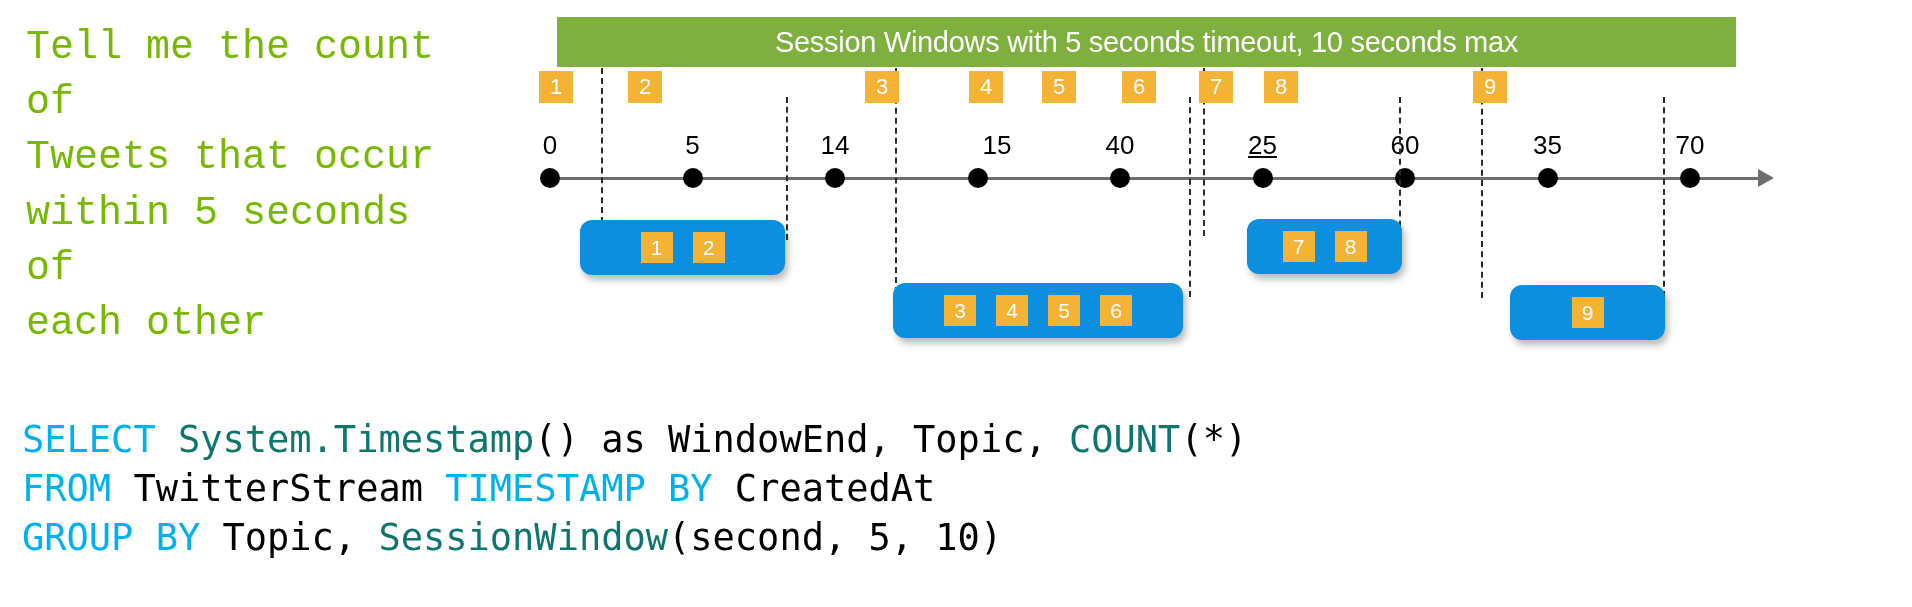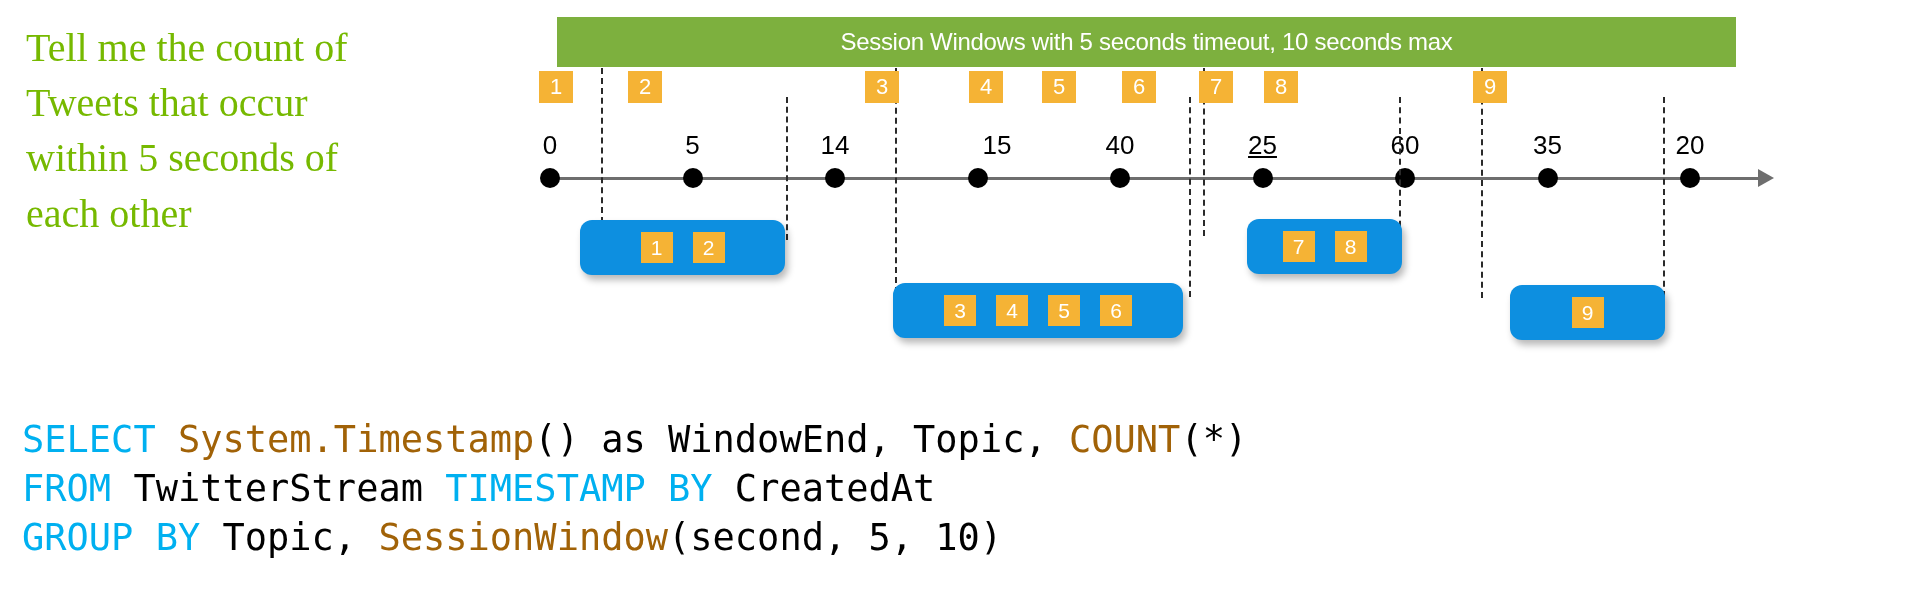--- a/index.html
+++ b/index.html
@@ -17,21 +17,21 @@
 
   
   #prompt-text {
     position: absolute;
     left: 26px;
     top: 20px;
     width: 420px;
     color: #76B900;
     font-size: 40px;
     line-height: 1.38;
-    font-family: Liberation Serif, serif;
+    font-family: Liberation Mono, monospace;
     white-space: pre-line;
   }
 
   
   #diagram {
     position: absolute;
     left: 0;
     top: 0;
     width: 1912px;
     height: 400px;
@@ -48,21 +48,21 @@
   }
   #banner-label {
     position: absolute;
     left: 0;
     top: 0;
     width: 100%;
     height: 50px;
     line-height: 50px;
     text-align: center;
     color: #ffffff;
-    font-size: 24px;
+    font-size: 29px;
     font-family: "Liberation Sans", sans-serif;
     letter-spacing: -0.3px;
   }
 
   
   #axis-line {
     position: absolute;
     left: 550px;
     top: 177px;
     width: 1210px;
@@ -157,21 +157,21 @@
     position: absolute;
     left: 22px;
     top: 415px;
     font-family: "DejaVu Sans Mono", "Liberation Mono", monospace;
     font-size: 37px;
     line-height: 49px;
     color: #000000;
     white-space: pre;
   }
   .kw { color: #00B0F0; margin-top: 16px; }
-  .fn { color: #a16207; text-align: center; }
+  .fn { color: #0f766e; text-align: center; }
   .pl { color: #000000; }
   .qline { display: block; }
 </style>
 </head>
 <body>
 
 <div id="prompt-text">Tell me the count of
 Tweets that occur
 within 5 seconds of
 each other</div>
@@ -196,21 +196,21 @@
       <div class="tick-label" style="left: 997px;">15</div>
       <div class="tick-dot" style="left: 1120px;"></div>
       <div class="tick-label" style="left: 1120px;">40</div>
       <div class="tick-dot" style="left: 1262.5px;"></div>
       <div class="tick-label" style="left: 1262.5px; text-decoration: underline;">25</div>
       <div class="tick-dot" style="left: 1405px;"></div>
       <div class="tick-label" style="left: 1405px;">60</div>
       <div class="tick-dot" style="left: 1547.5px;"></div>
       <div class="tick-label" style="left: 1547.5px;">35</div>
       <div class="tick-dot" style="left: 1690px;"></div>
-      <div class="tick-label" style="left: 1690px;">20</div>
+      <div class="tick-label" style="left: 1690px;">70</div>
     </div>
   <div id="dashes-layer">
       <div class="dash-line" style="left: 601px; top: 68px; height: 165px;"></div>
       <div class="dash-line" style="left: 786px; top: 97px; height: 143px;"></div>
       <div class="dash-line" style="left: 895px; top: 68px; height: 225px;"></div>
       <div class="dash-line" style="left: 1189px; top: 97px; height: 200px;"></div>
       <div class="dash-line" style="left: 1203px; top: 68px; height: 168px;"></div>
       <div class="dash-line" style="left: 1399px; top: 97px; height: 140px;"></div>
       <div class="dash-line" style="left: 1481px; top: 68px; height: 230px;"></div>
       <div class="dash-line" style="left: 1663px; top: 97px; height: 200px;"></div>

